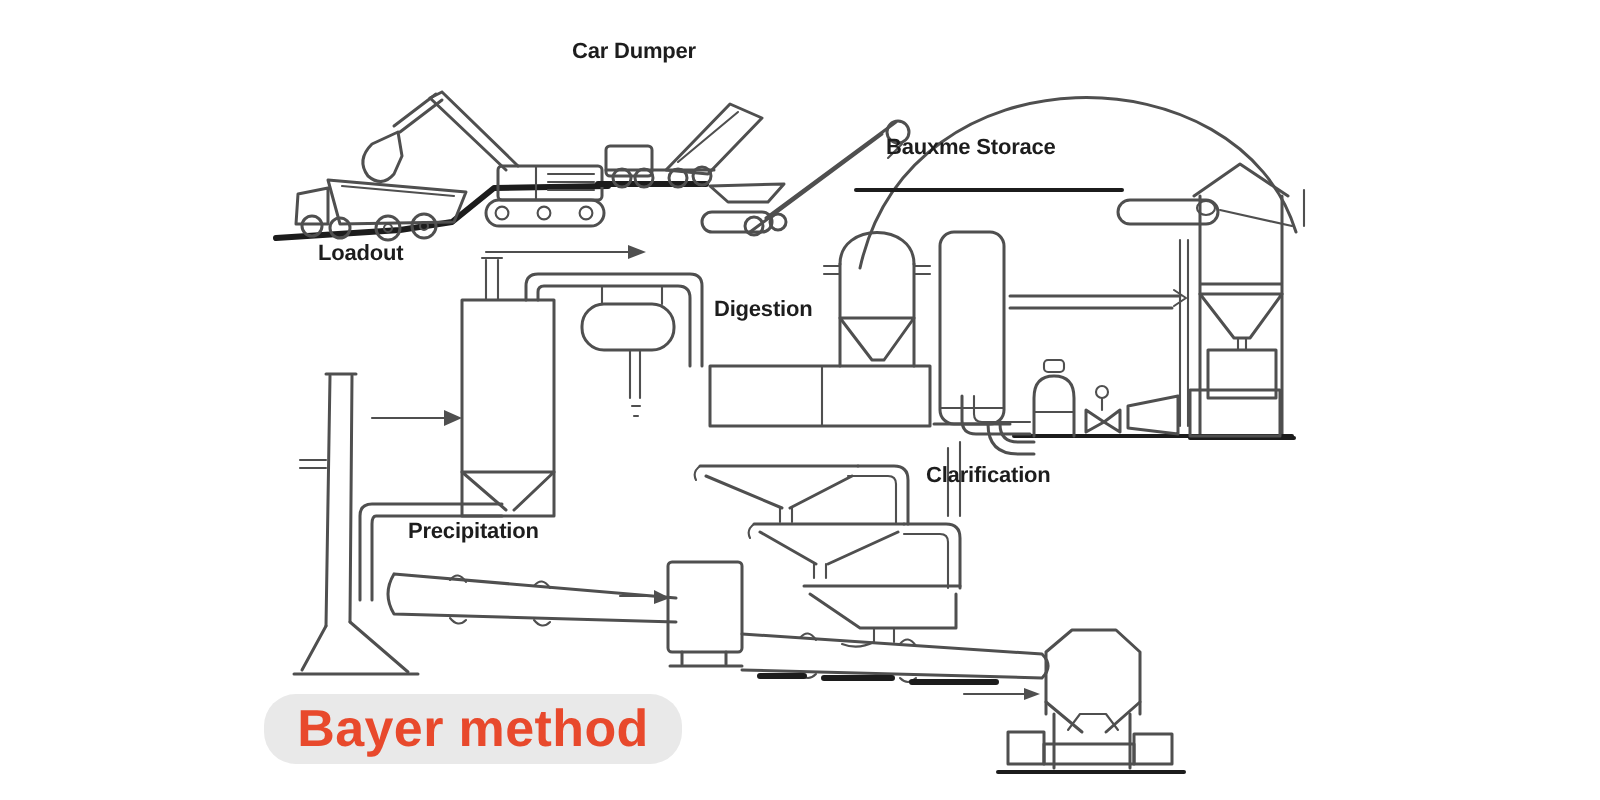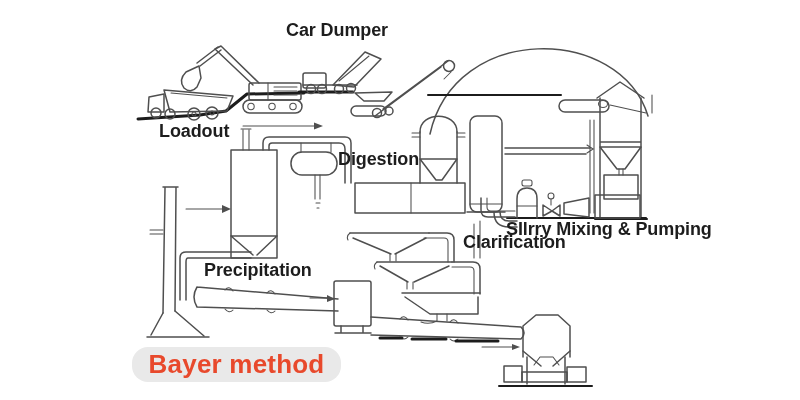--- a/index.html
+++ b/index.html
@@ -13,21 +13,21 @@
     position:relative;width:800px;height:400px;background:#fff;overflow:hidden;
     font-family:"Liberation Sans","DejaVu Sans",sans-serif;
   }
   #art{position:absolute;left:0;top:0;width:800px;height:400px;}
   .ln{fill:none;stroke:var(--line);stroke-width:1.5;stroke-linecap:round;stroke-linejoin:round;}
   .tn{fill:none;stroke:var(--line);stroke-width:1.05;stroke-linecap:round;stroke-linejoin:round;}
   .dk{fill:none;stroke:var(--dark);stroke-width:3;stroke-linecap:round;stroke-linejoin:round;}
   .md{fill:none;stroke:var(--dark);stroke-width:2;stroke-linecap:round;stroke-linejoin:round;}
   .fl{fill:var(--line);stroke:none;}
   .lbl{
-    position:absolute;color:#1d1d1d;font-weight:700;font-size:18px;
+    position:absolute;color:#1d1d1d;font-weight:700;font-size:11px;
     letter-spacing:-0.1px;white-space:nowrap;line-height:1;
   }
   .lbl-sm{font-size:14px;}
   #badge{
     position:absolute;left:132px;top:347px;width:209px;height:35px;
     background:var(--badge-bg);border-radius:16px;
     display:flex;align-items:center;justify-content:center;
   }
   #badge span{
     color:var(--accent);font-weight:700;font-size:26px;letter-spacing:0.2px;white-space:nowrap;
@@ -194,23 +194,23 @@
       <path class="md" d="M499,386 H592"></path>
     </g>
 
     <g>
       <path class="tn" d="M243,126 H314"></path>
       <path class="fl" d="M314,122.5 L323,126 L314,129.5 Z"></path>
     </g>
   </svg>
 
   <div class="lbl" style="left:286px;top:21px">Car Dumper</div>
+  <div class="lbl" style="left:443px;top:69px">Bauxme Storace</div>
   <div class="lbl" style="left:159px;top:122px">Loadout</div>
-  <div class="lbl" style="left:338px;top:150px">Digestion</div>
-  <div class="lbl" style="left:506px;top:220px">SIlrry Mixing &amp; Pumping</div>
+  <div class="lbl" style="left:357px;top:150px">Digestion</div>
   <div class="lbl" style="left:463px;top:233px">Clarification</div>
   <div class="lbl" style="left:204px;top:261px">Precipitation</div>
 
   <div id="badge">
     <span>Bayer method</span>
   </div>
 
 </div>
 
 </body></html>

